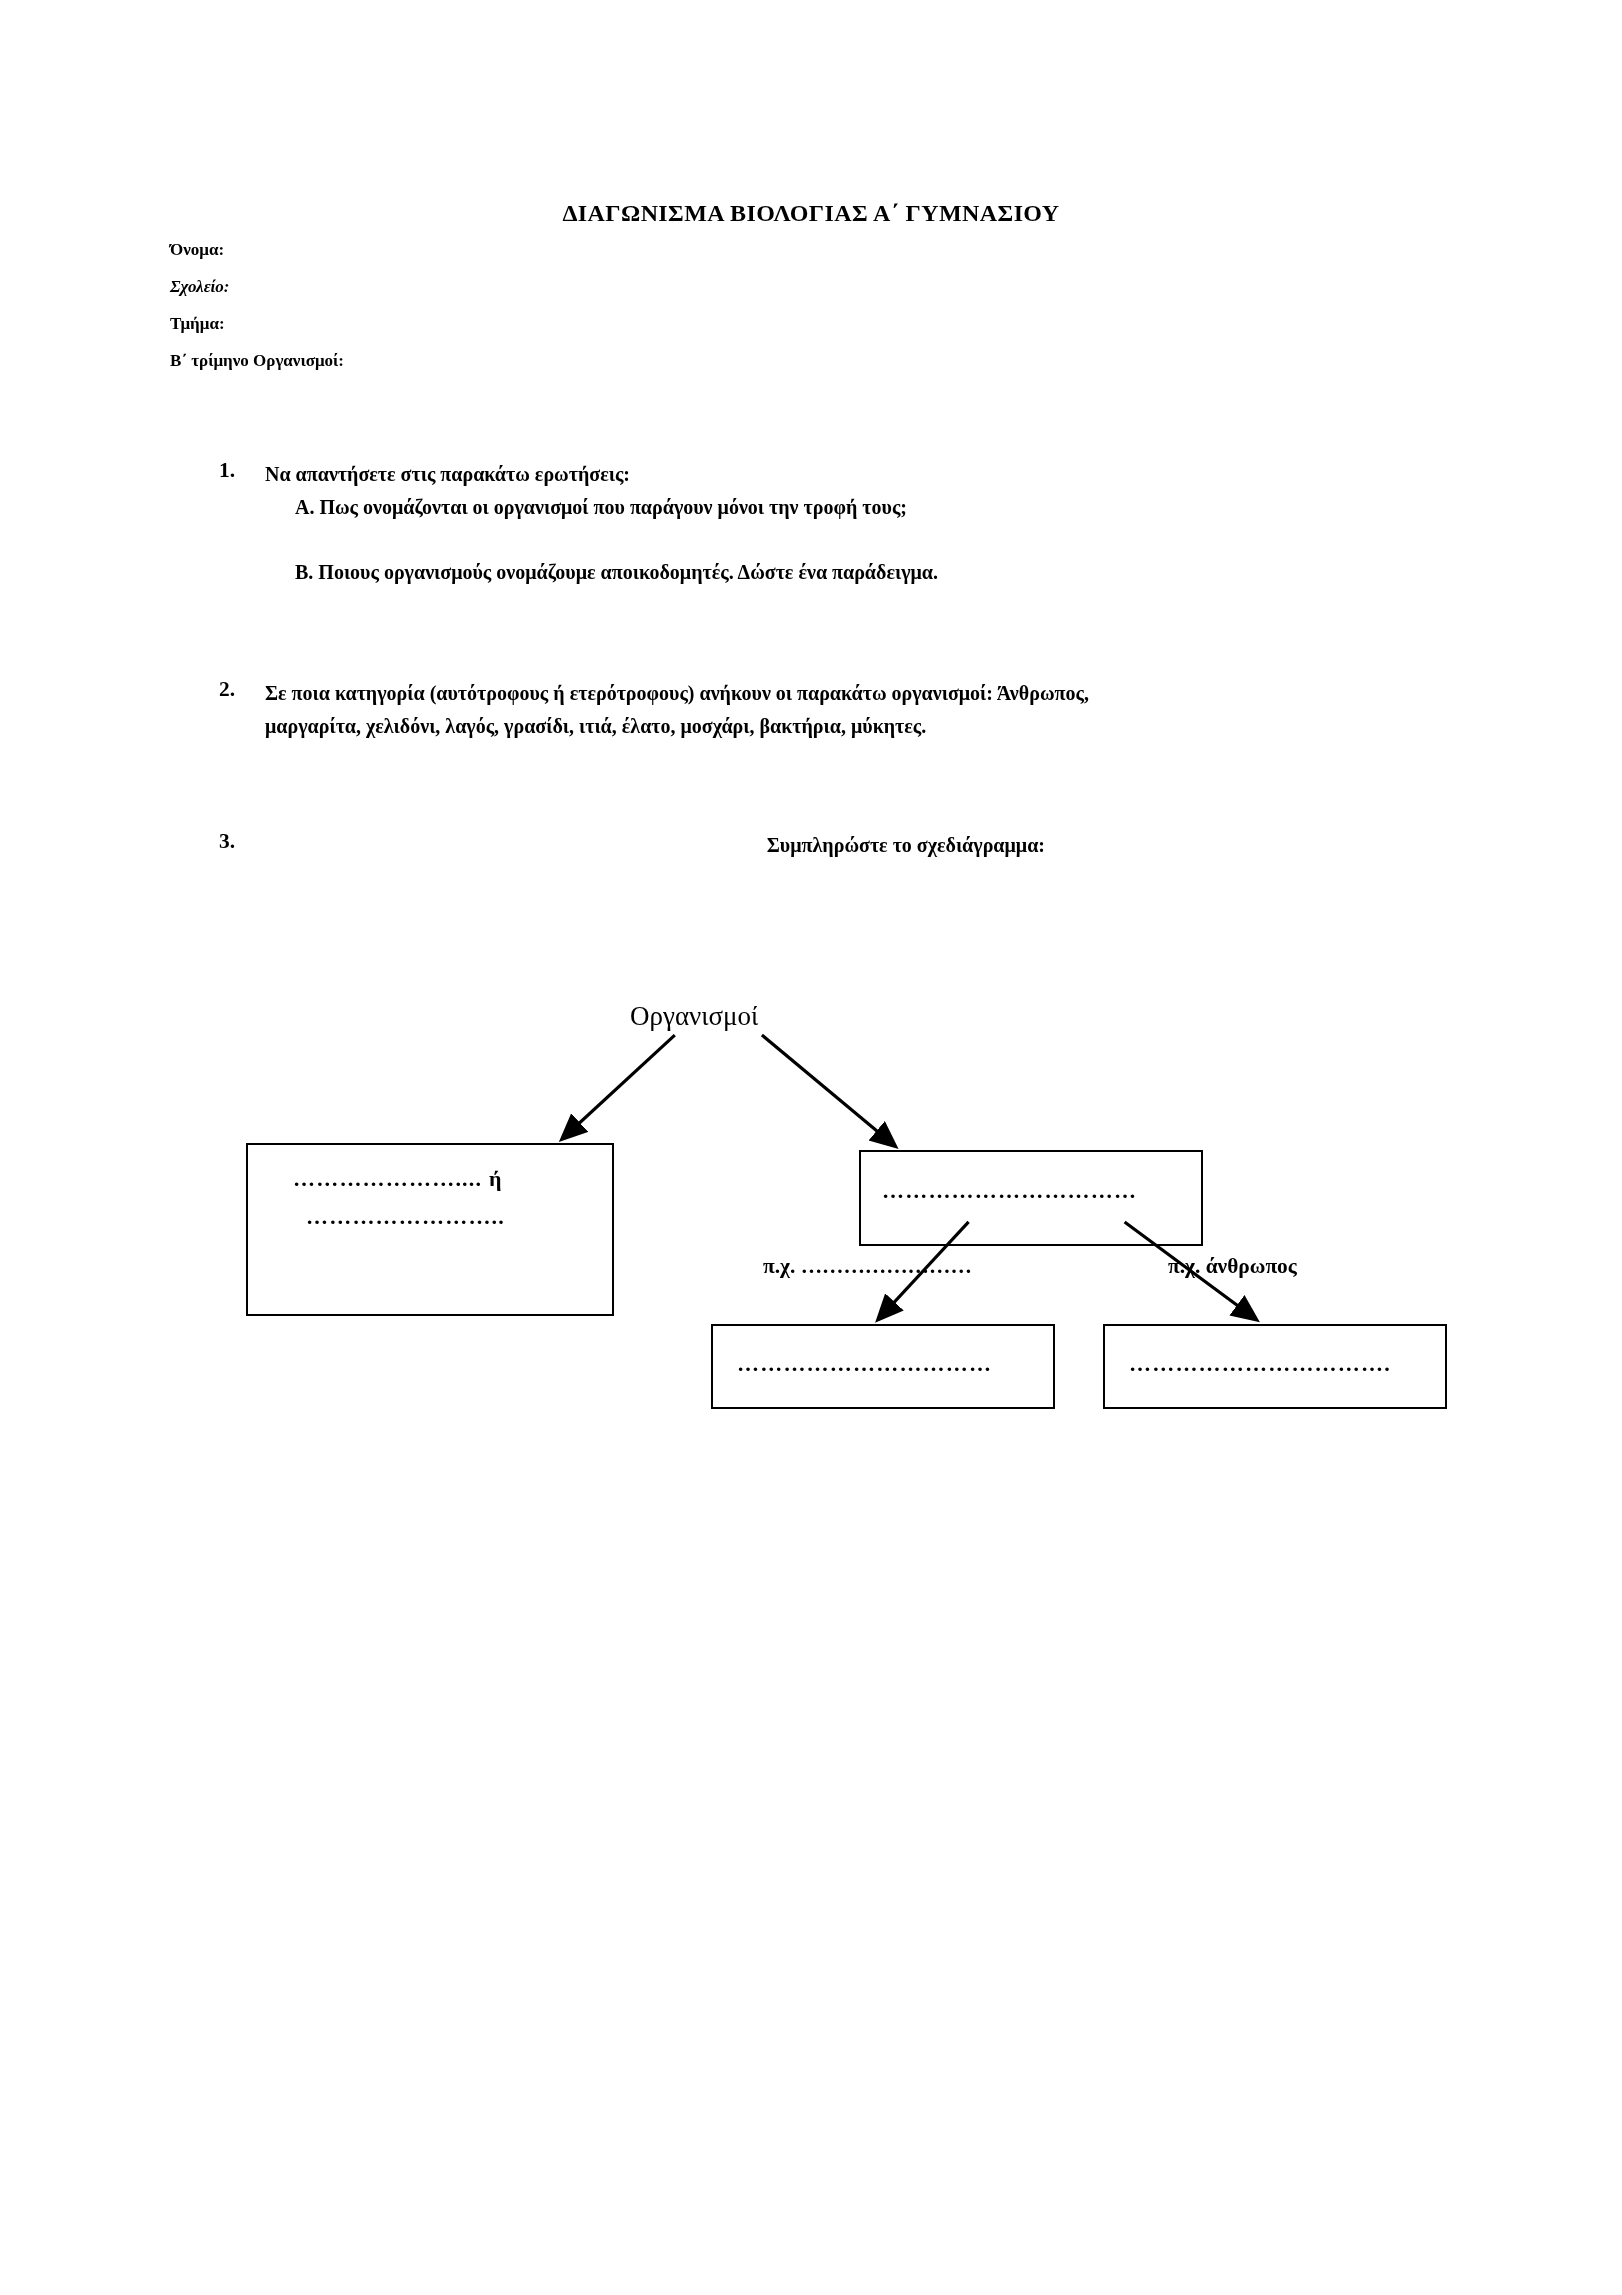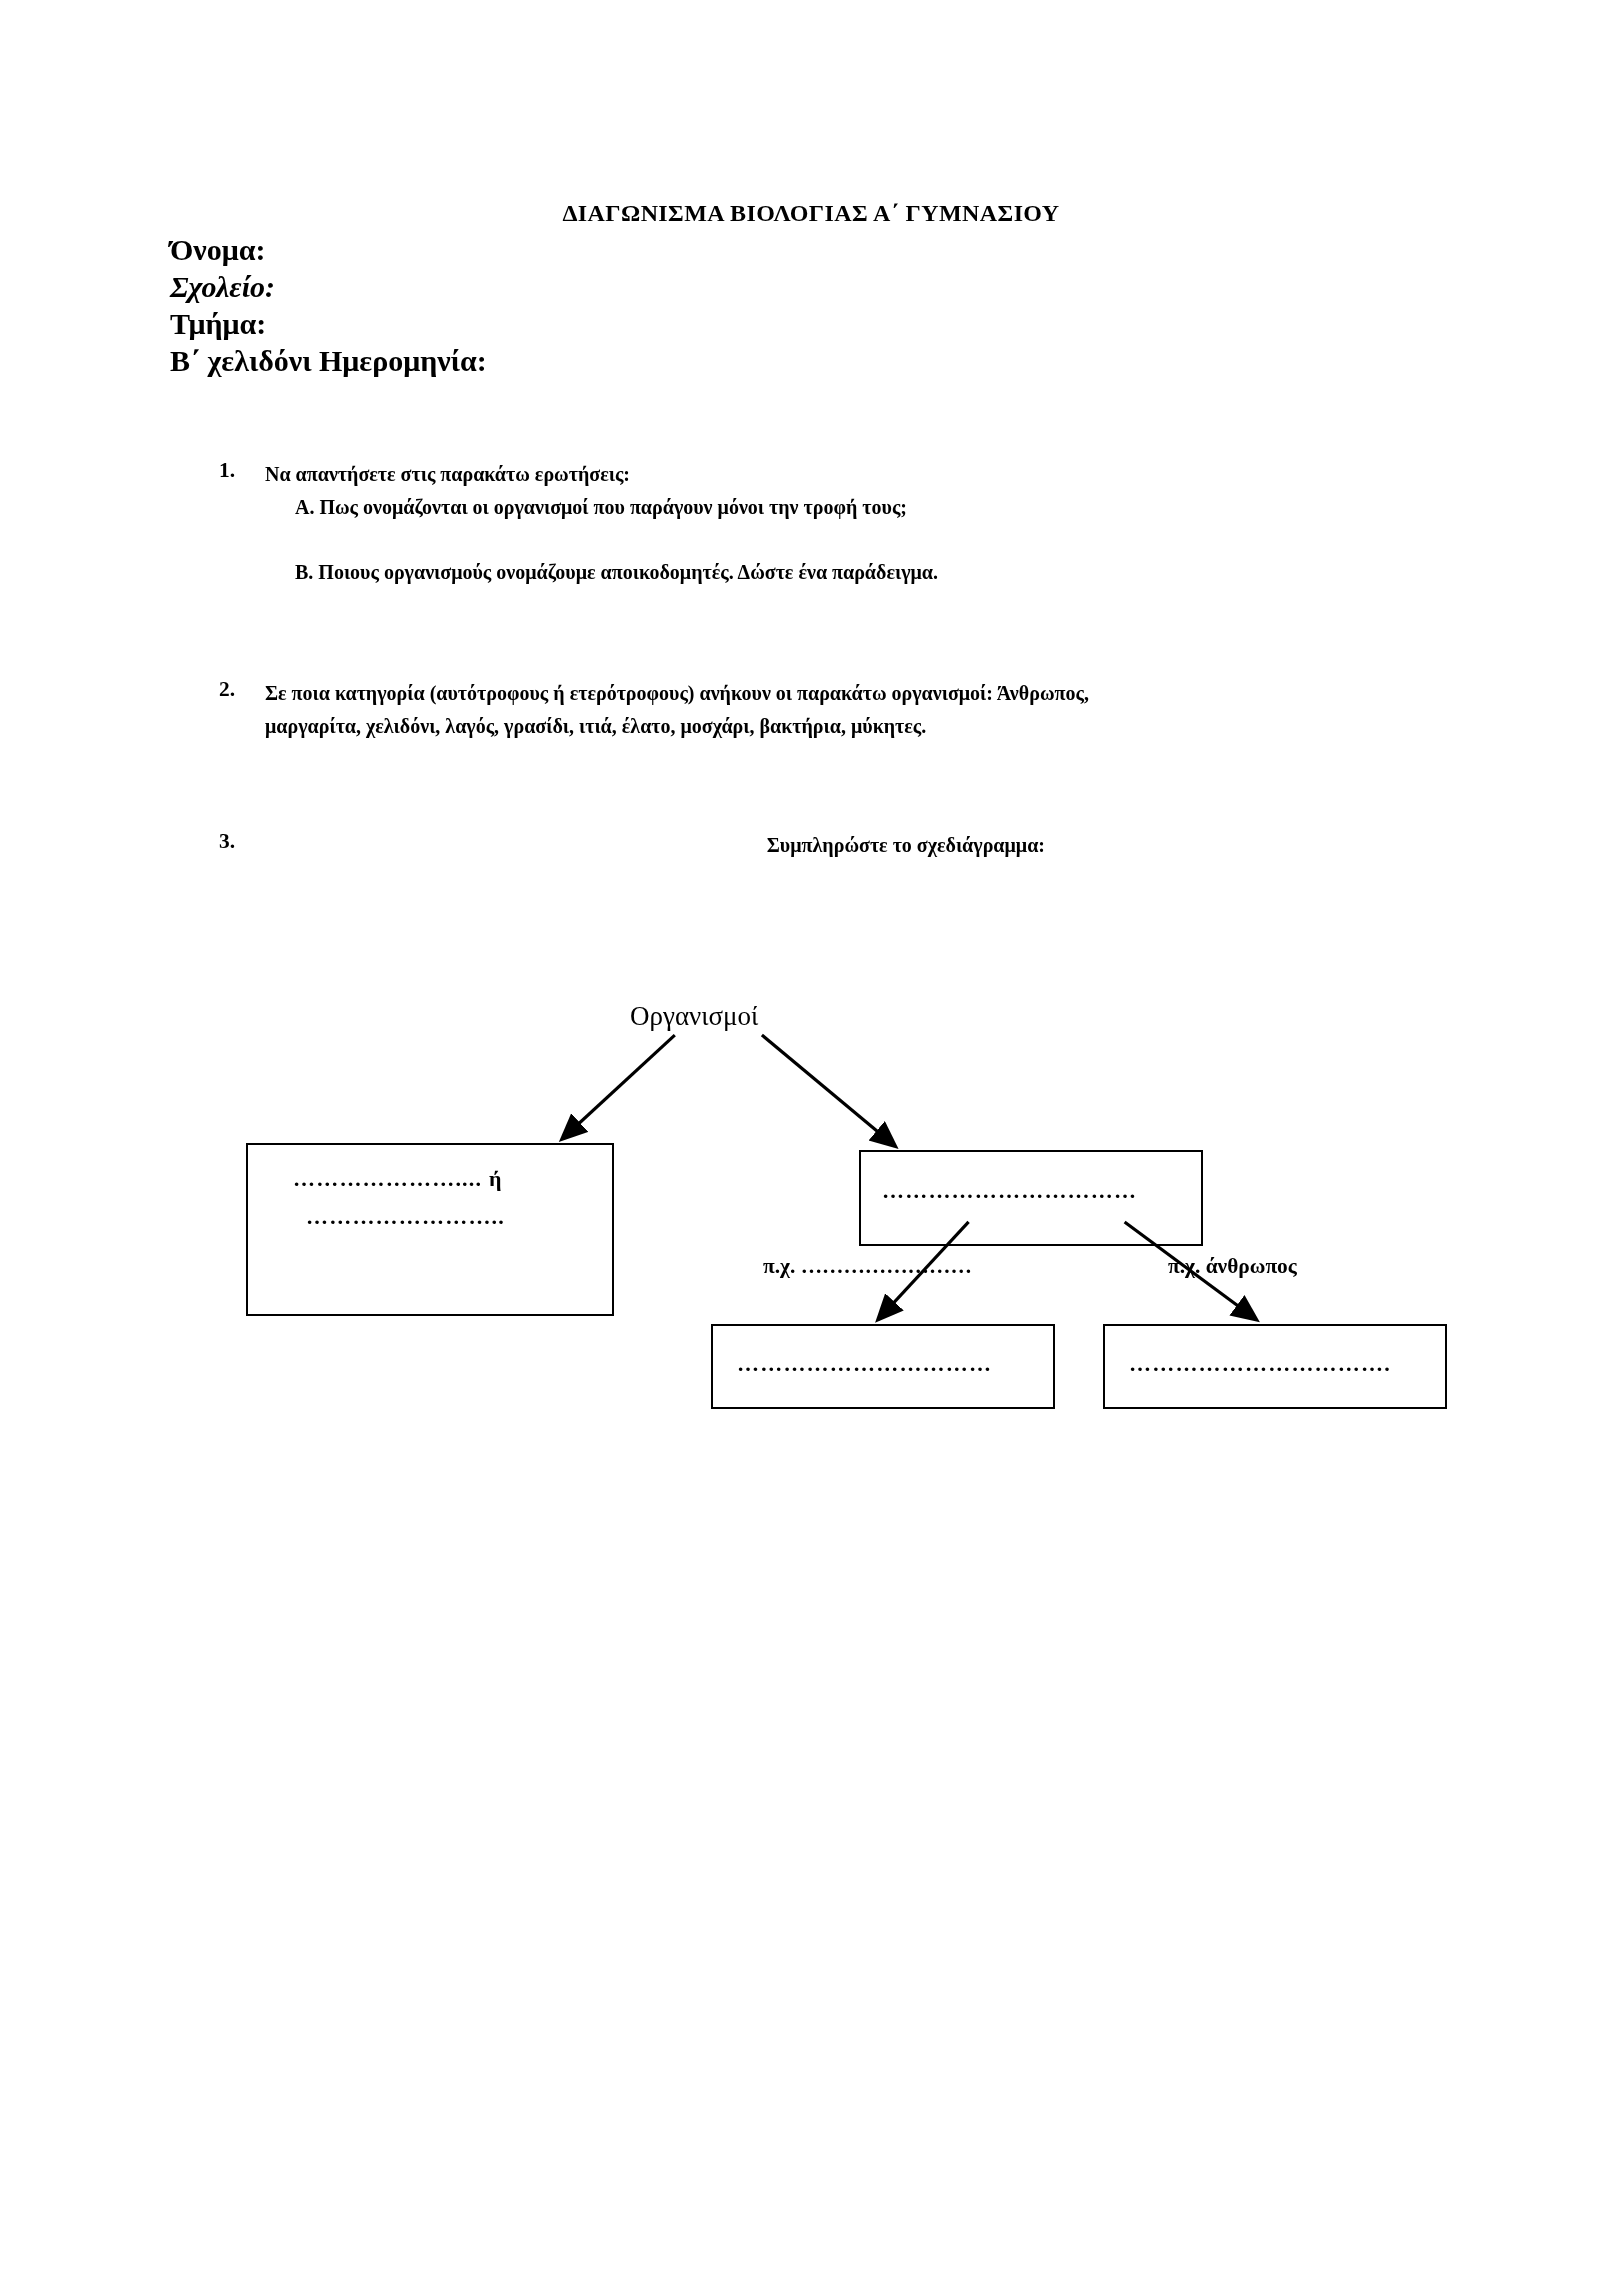--- a/index.html
+++ b/index.html
@@ -27,21 +27,21 @@
     width: 1622px;
     text-align: center;
     font-size: 24px;
     font-weight: bold;
     letter-spacing: 0.4px;
   }
   .ident-block {
     position: absolute;
     left: 170px;
     top: 231px;
-    font-size: 30px;
+    font-size: 17px;
     font-weight: bold;
     line-height: 37px;
   }
   .ident-line { white-space: pre; }
 
   
   .themata-box {
     position: absolute;
     left: 160px;
     top: 417px;
@@ -135,21 +135,21 @@
 <body>
 
 <div id="page">
 
   <div class="doc-title">ΔΙΑΓΩΝΙΣΜΑ ΒΙΟΛΟΓΙΑΣ Α΄ ΓΥΜΝΑΣΙΟΥ</div>
 
   <div class="ident-block">
     <div class="ident-line">Όνομα:</div>
     <div class="ident-line italic">Σχολείο:</div>
     <div class="ident-line">Τμήμα:</div>
-    <div class="ident-line">Β΄ χελιδόνι Ημερομηνία:</div>
+    <div class="ident-line">Β΄ τρίμηνο Οργανισμοί:</div>
   </div>
 
 
   <div class="q-num q1-num">1.</div>
   <div class="q-text q1-main">Να απαντήσετε στις παρακάτω ερωτήσεις:</div>
   <div class="q-text q1-a">Α. Πως ονομάζονται οι οργανισμοί που παράγουν μόνοι την τροφή τους;</div>
   <div class="q-text q1-b">Β. Ποιους οργανισμούς ονομάζουμε αποικοδομητές. Δώστε ένα παράδειγμα.</div>
 
   <div class="q-num q2-num">2.</div>
   <div class="q-text q2-main">

